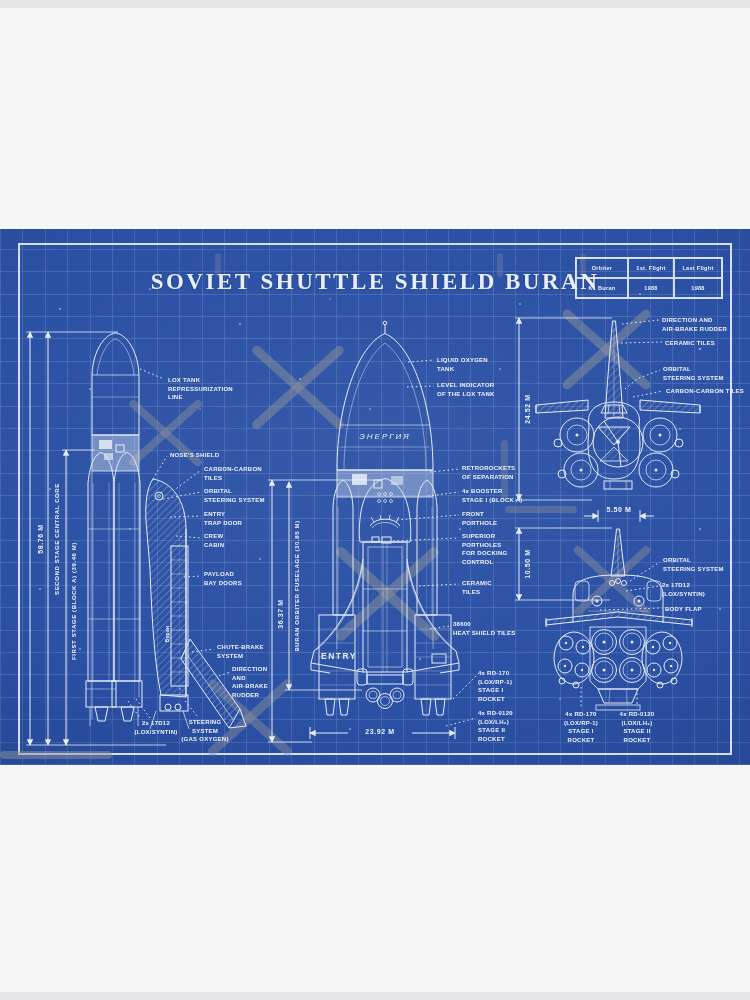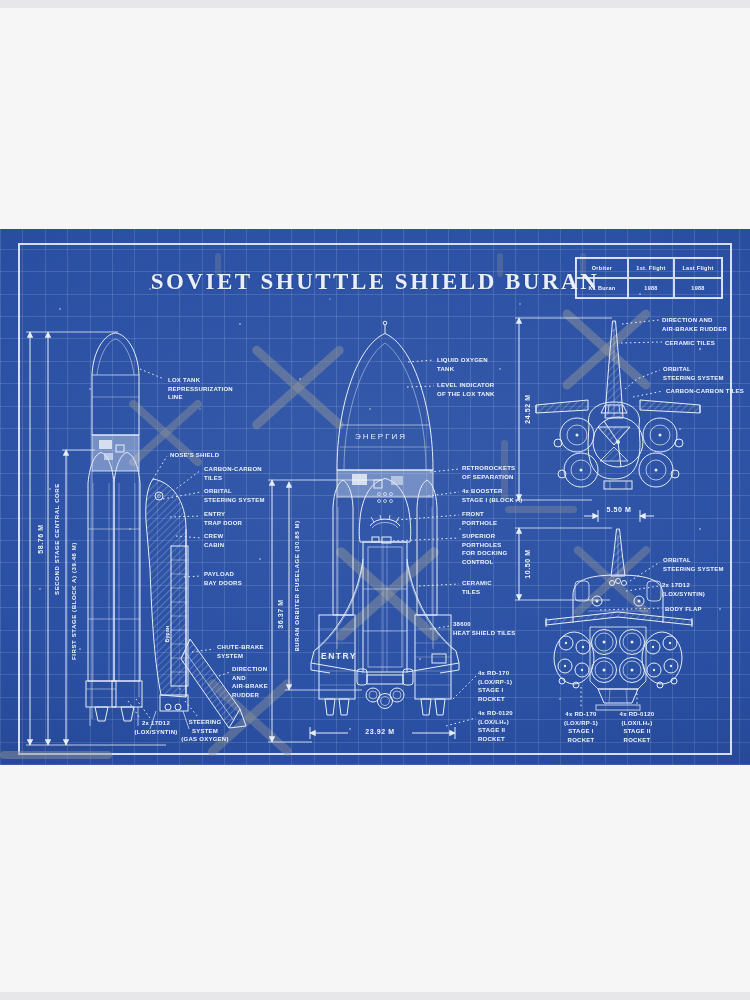--- a/index.html
+++ b/index.html
@@ -409,21 +409,21 @@
 RUDDER</div>
     <div class="lbl ctr" style="left:131px;top:490px;width:50px;">2x 17D12
 (LOX/SYNTIN)</div>
     <div class="lbl ctr" style="left:178px;top:489px;width:54px;">STEERING
 SYSTEM
 (GAS OXYGEN)</div>
 
     <div class="vdim" style="left:280px;top:385px;">36.37 M</div>
     <div class="vdim sm" style="left:297px;top:357px;">BURAN ORBITER FUSELAGE (30.85 M)</div>
     <div class="hdim ctr" style="left:350px;top:499px;width:60px;text-align:center;">23.92 M</div>
-    <div class="hull ctr" style="left:355px;top:203px;width:60px;font-size:8px;letter-spacing:2px;text-align:left;">ЭНЕРГИЯ</div>
+    <div class="hull ctr" style="left:355px;top:203px;width:60px;font-size:8px;letter-spacing:2px;text-align:center;font-style:italic;">ЭНЕРГИЯ</div>
     <div class="hull ctr" style="left:319px;top:422px;width:40px;font-size:8.5px;font-weight:700;letter-spacing:1.5px;text-align:center;">ENTRY</div>
     <div class="lbl" style="left:437px;top:127px;">LIQUID OXYGEN
 TANK</div>
     <div class="lbl" style="left:437px;top:152px;">LEVEL INDICATOR
 OF THE LOX TANK</div>
     <div class="lbl" style="left:462px;top:235px;">RETROROCKETS
 OF SEPARATION</div>
     <div class="lbl" style="left:462px;top:258px;">4x BOOSTER
 STAGE I (BLOCK A)</div>
     <div class="lbl" style="left:462px;top:281px;">FRONT

